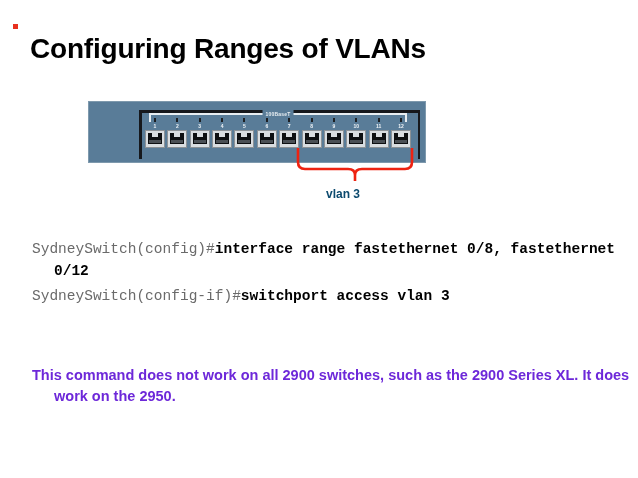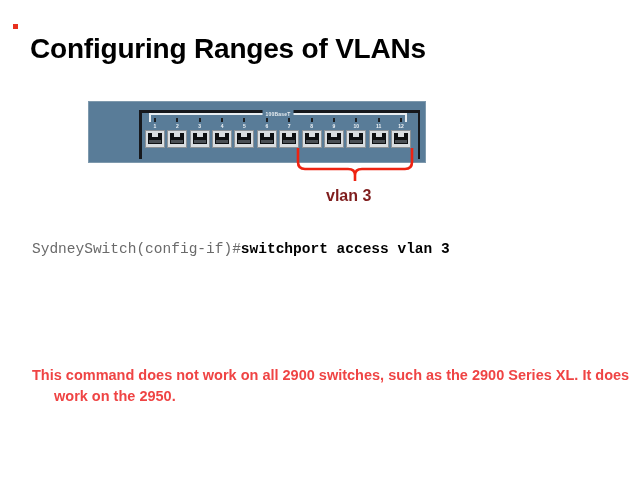--- a/index.html
+++ b/index.html
@@ -158,23 +158,23 @@
     left: 294px;
     top: 148px;
     width: 122px;
     height: 35px;
     pointer-events: none;
   }
   .vlan-label {
     position: absolute;
     left: 326px;
     top: 187px;
-    font-size: 16px;
-    font-weight: bold;
-    color: #7f1d1d;
+    font-size: 12px;
+    font-weight: bold;
+    color: #0c4a6e;
     white-space: nowrap;
   }
 
   
   .cli-block {
     position: absolute;
     left: 32px;
     top: 238px;
     width: 596px;
   }
@@ -200,21 +200,21 @@
   .note-block {
     position: absolute;
     left: 32px;
     top: 365px;
     width: 598px;
   }
   .note-text {
     font-size: 14.5px;
     font-weight: bold;
     line-height: 21px;
-    color: #ef4444;
+    color: #6d28d9;
     padding-left: 22px;
     text-indent: -22px;
   }
 </style>
 </head>
 <body>
 
 <div class="slide-bullet"></div>
 
 <div class="slide-title">Configuring Ranges of VLANs</div>
@@ -315,18 +315,19 @@
 </div>
 
 <svg class="vlan-brace" viewBox="0 0 122 35" xmlns="http://www.w3.org/2000/svg">
   <path d="M 4 0 L 4 14 Q 4 21 11 21 L 54 21 Q 61 21 61 27 L 61 33 L 61 27
            Q 61 21 68 21 L 111 21 Q 118 21 118 14 L 118 0" fill="none" stroke="#ee2211" stroke-width="2.6" stroke-linecap="round"></path>
 </svg>
 
 <div class="vlan-label">vlan 3</div>
 
 <div class="cli-block" id="cli-block">
+    <div class="cli-line"><span class="prompt">SydneySwitch(config)#</span><span class="cmd">interface range fastethernet 0/8, fastethernet 0/12</span></div>
     <div class="cli-line"><span class="prompt">SydneySwitch(config-if)#</span><span class="cmd">switchport access vlan 3</span></div>
   </div>
 
 <div class="note-block">
   <div class="note-text">This command does not work on all 2900 switches, such as the 2900 Series XL.  It does work on the 2950.</div>
 </div>
 
 </body></html>

